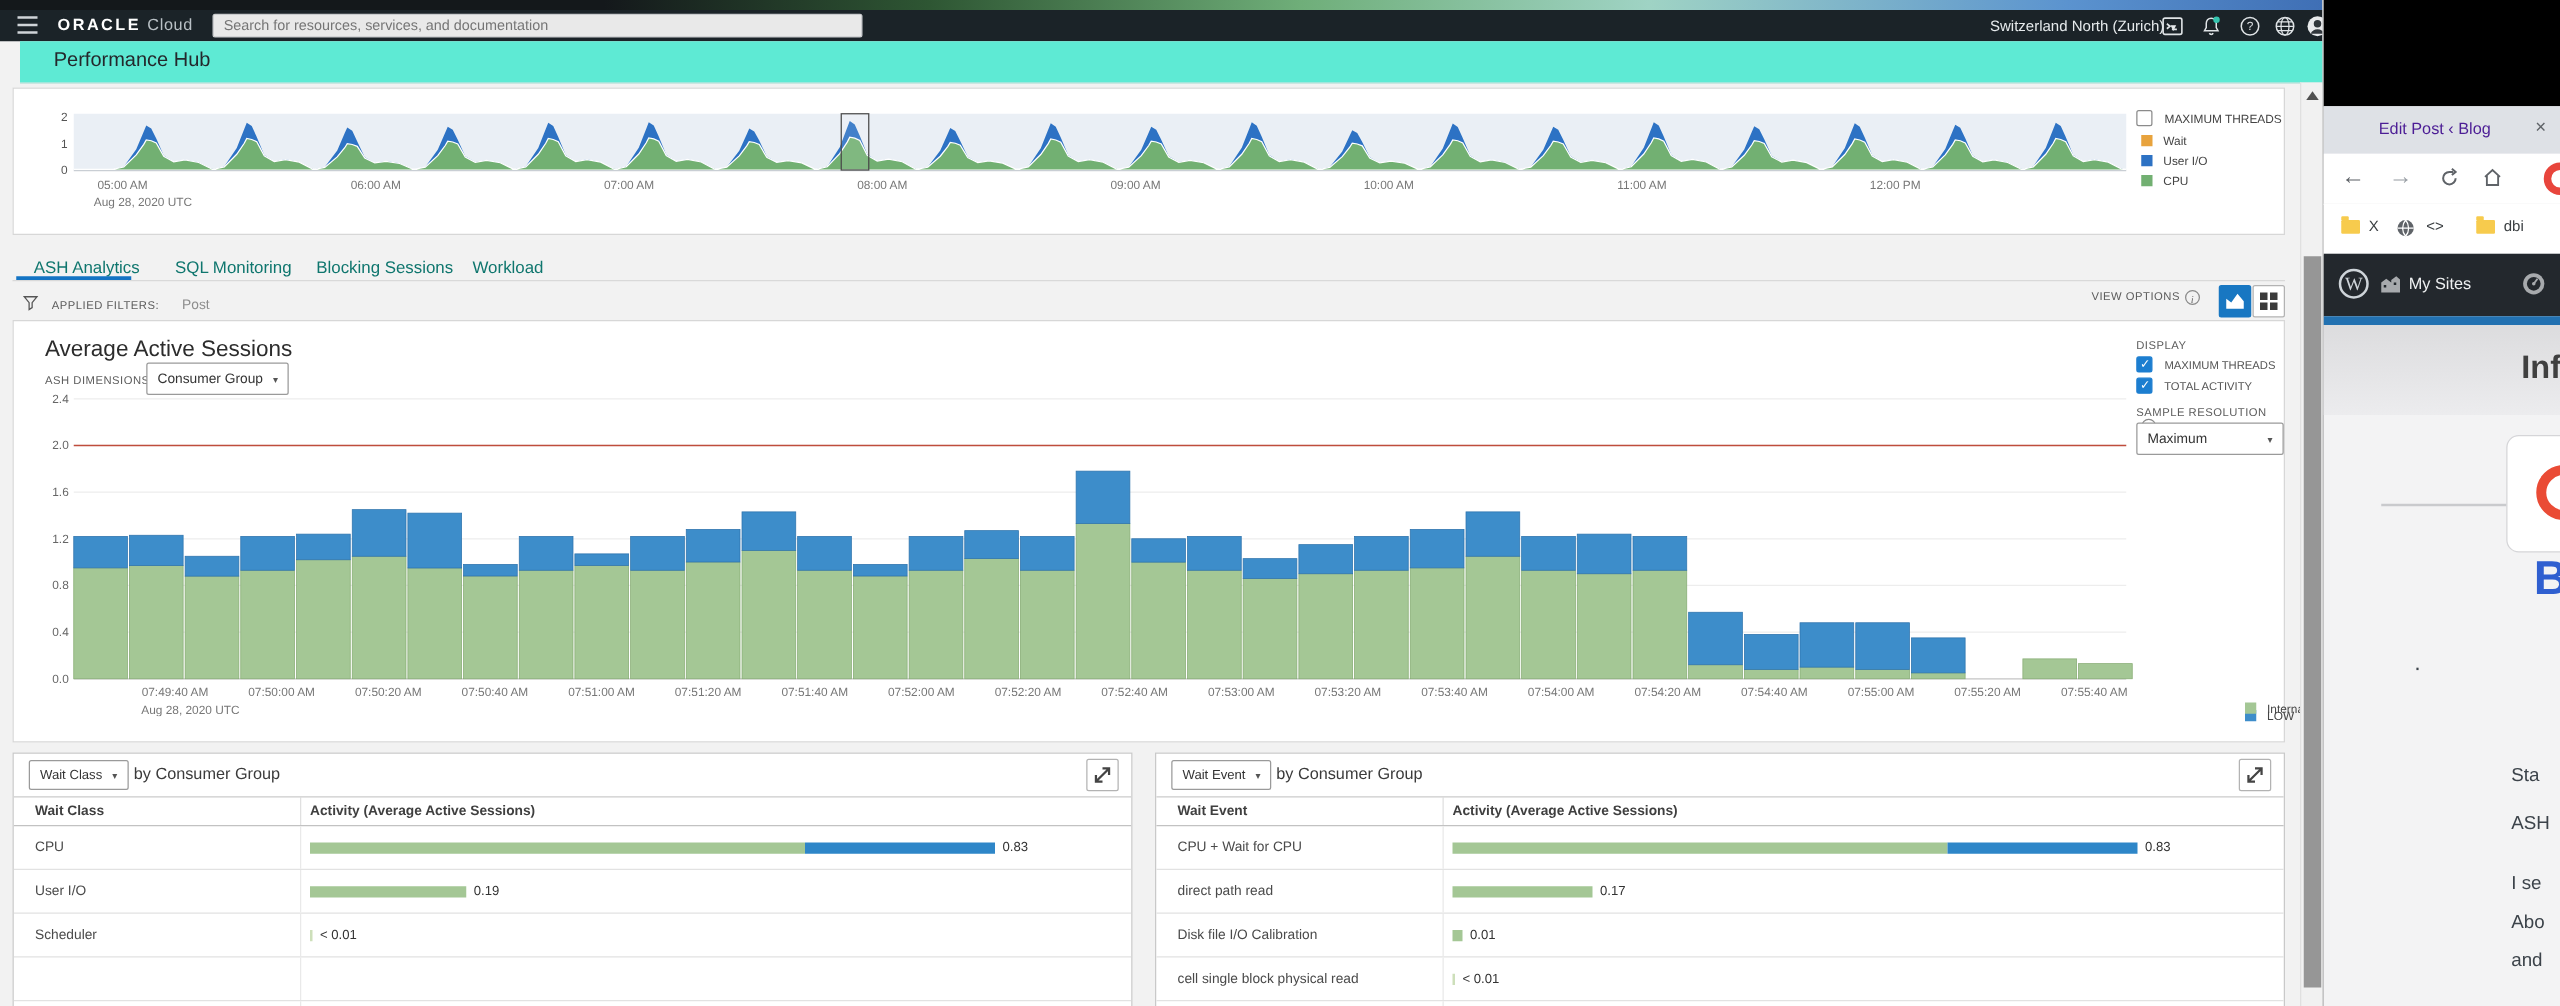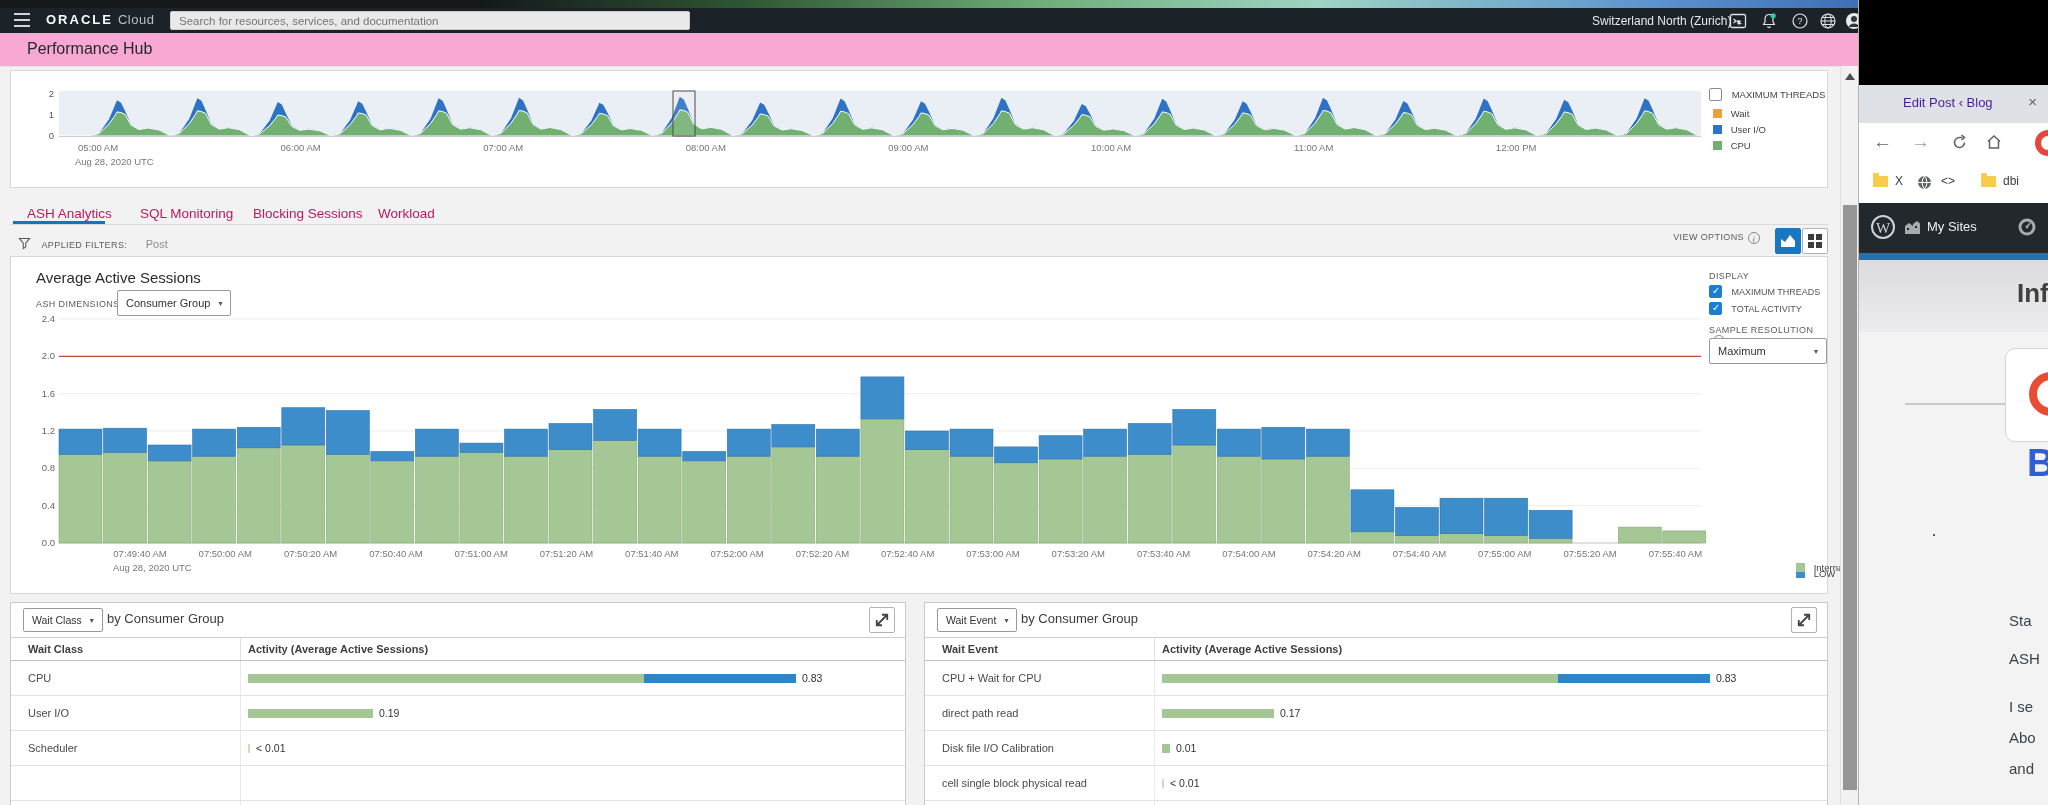--- a/index.html
+++ b/index.html
@@ -15,42 +15,42 @@
   .logo{left:46px;top:4px;font-size:13px;white-space:nowrap;}
   .logo b{color:#fff;font-weight:bold;letter-spacing:2px;}
   .logo span{color:#b9c0c5;margin-left:5px;letter-spacing:.5px;}
   .searchbox{left:170px;top:3px;width:520px;height:19px;background:#e9e9e9;border:1px solid #caccce;border-radius:2px;
     font-size:11.5px;color:#444;padding:0 8px;box-sizing:border-box;font-family:"Liberation Sans",sans-serif;}
   .region{left:1592px;top:6px;font-size:12px;color:#e6eaec;cursor:pointer;white-space:nowrap;}
   .region .car{font-size:9px;margin-left:5px;}
   .navico{top:4px;width:18px;height:18px;color:#dfe3e6;cursor:pointer;}
   .navico svg{display:block;}
   
-  #pagehead{left:0;top:33px;width:1858px;height:33px;background:#f9a8d4;border-bottom:1px solid #e3e3e3;}
+  #pagehead{left:16px;top:33px;width:1858px;height:33px;background:#5eead4;border-bottom:1px solid #e3e3e3;}
   #pagehead .t{position:absolute;left:27px;top:7px;font-size:16px;color:#24282c;}
   
   .card{background:#fff;border:1px solid #d7d7d7;box-sizing:border-box;}
   #tlcard{left:10px;top:70px;width:1818px;height:118px;}
   #maincard{left:10px;top:256px;width:1818px;height:338px;}
   .smallcaps{font-size:9px;letter-spacing:.4px;color:#5c5c5c;}
   .ii{display:inline-block;width:12px;height:12px;border:1px solid #8a8a8a;border-radius:50%;
      font-size:8.5px;line-height:12px;text-align:center;color:#6b6b6b;font-style:italic;font-family:"Liberation Serif",serif;
      vertical-align:-2px;margin-left:4px;box-sizing:border-box;}
   .chk{display:inline-block;width:13px;height:13px;border-radius:2px;vertical-align:-3px;margin-right:7px;box-sizing:border-box;
      border:1px solid #8b8b8b;background:#fff;position:relative;}
   .chk.on{background:#1c7ed0;border-color:#1c7ed0;}
   .chk.on:after{content:"✓";position:absolute;left:2px;top:-1px;color:#fff;font-size:10px;}
   .legend-item{position:absolute;font-size:9.5px;color:#444;white-space:nowrap;}
   .sw{display:inline-block;width:9px;height:9px;margin-right:6px;vertical-align:-1px;}
   .ddbtn{display:inline-flex;align-items:center;border:1px solid #9a9a9a;border-radius:2px;background:#fff;
      font-size:11px;color:#333;padding:0 8px;height:24px;cursor:pointer;white-space:nowrap;}
   .ddbtn .car{font-size:8px;margin-left:8px;color:#555;}
   
   #tabs{left:0;top:198px;width:1828px;height:28px;}
-  .tab{position:absolute;top:8px;font-size:13.5px;color:#be185d;cursor:pointer;white-space:nowrap;}
+  .tab{position:absolute;top:8px;font-size:13.5px;color:#0f766e;cursor:pointer;white-space:nowrap;}
   #tabline{left:10px;top:224px;width:1818px;height:1px;background:#d9d9d9;}
   #tabactive{left:13px;top:221px;width:92px;height:3px;background:#1474c4;}
   
   #filters{left:18px;top:234px;height:18px;}
   
   #viewopts{left:1630px;top:232px;width:130px;text-align:right;}
   .vbtn{position:absolute;width:26px;height:26px;border:1px solid #b3b3b3;border-radius:2px;background:#fff;cursor:pointer;box-sizing:border-box;}
   .vbtn.sel{background:#1877c2;border-color:#1877c2;}
   
   .panel{background:#fff;border:1px solid #c9c9c9;box-sizing:border-box;overflow:hidden;}
@@ -228,21 +228,21 @@
     <div class="abs vbtn" style="left:1802px;top:228px;">
       <svg width="24" height="24" viewBox="0 0 24 24">
           <rect x="5" y="5" width="6" height="6" fill="#3c3c3c"></rect>
           <rect x="13" y="5" width="6" height="6" fill="#3c3c3c"></rect>
           <rect x="5" y="13" width="6" height="6" fill="#3c3c3c"></rect>
           <rect x="13" y="13" width="6" height="6" fill="#3c3c3c"></rect>
         </svg>
     </div>
 
     <div class="abs card" id="maincard">
-      <div class="abs" style="left:25px;top:12px;font-size:15px;color:#2c2c2c;">Average Active Sessions</div>
+      <div class="abs" style="left:25px;top:12px;font-size:18px;color:#2c2c2c;">Average Active Sessions</div>
       <div class="abs smallcaps" style="left:25px;top:42px;">
         <span>ASH DIMENSIONS</span><span class="ii">i</span>
       </div>
       <div class="abs ddbtn" style="left:106px;top:33px;">
         <span>Consumer Group</span>
           <span class="car">▾</span>
       </div>
 
       <svg class="abs" id="bars-svg" style="left:20px;top:54px;" width="1690" height="262">
           <line x1="28" y1="232.0" x2="1670" y2="232.0" stroke="#c4c4c4" stroke-width="1"></line>

